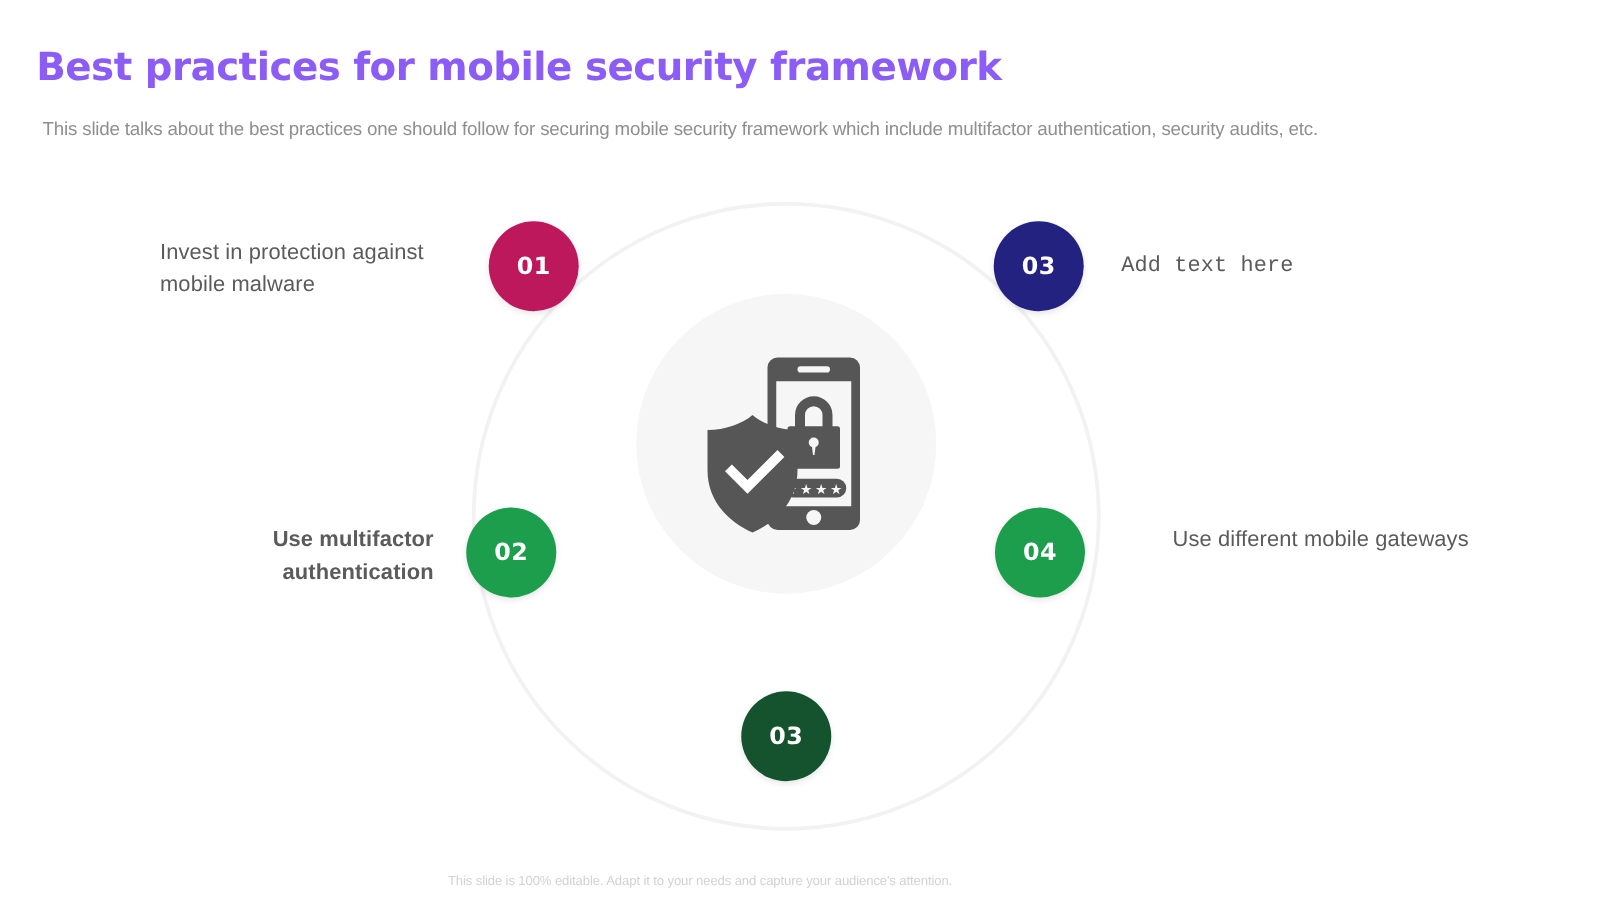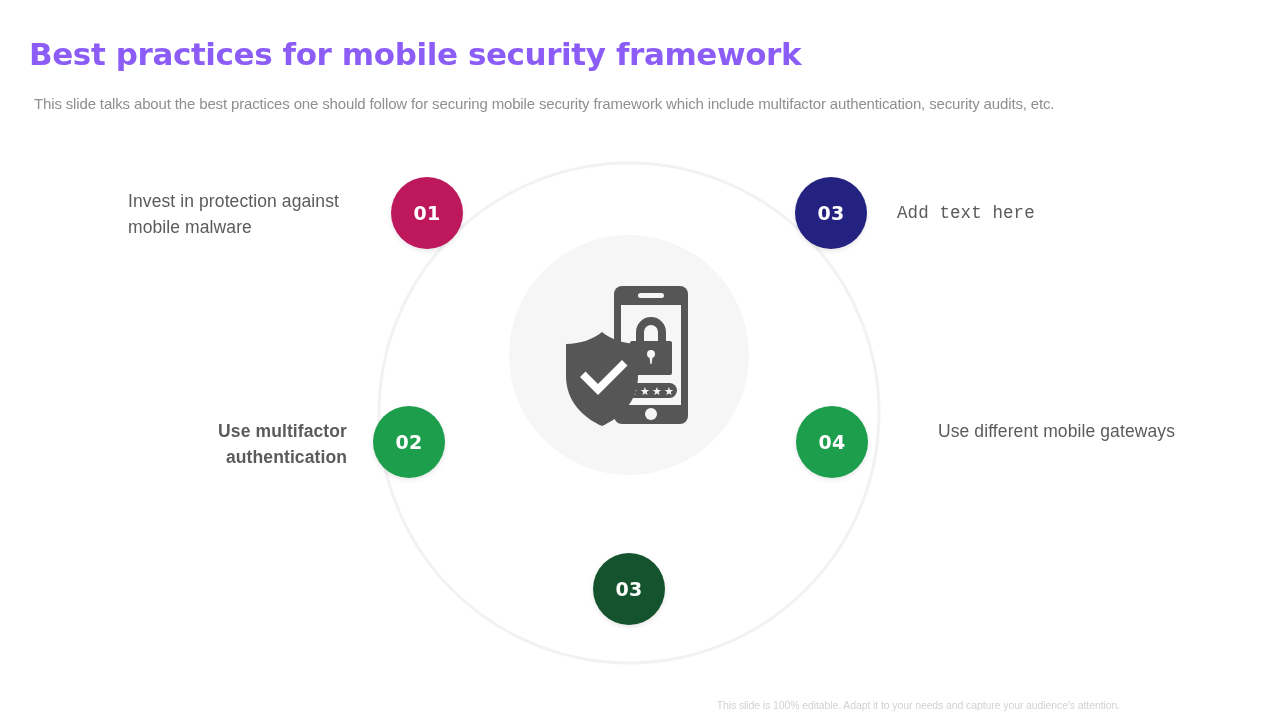--- a/index.html
+++ b/index.html
@@ -116,21 +116,21 @@
   .label-3 { left: 469px; top: 510px; width: 320px; text-align: center; }
   .label-4 { left: 925px; top: 288px; width: 250px; text-align: right; }
   .label-5 { left: 897px; top: 70px;  width: 250px; text-align: left; font-family: Liberation Mono, monospace; }
 
   
   #footer-note {
     position: absolute;
     left: 0;
     top: 699px;
     width: 1120px;
-    text-align: right;
+    text-align: center;
     font-family: "Liberation Sans", sans-serif;
     font-size: 10.5px;
     letter-spacing: -0.1px;
     color: #d2d2d2;
   }
 </style>
 </head>
 <body>
 
 <div id="slide-title">Best practices for mobile security framework</div>

